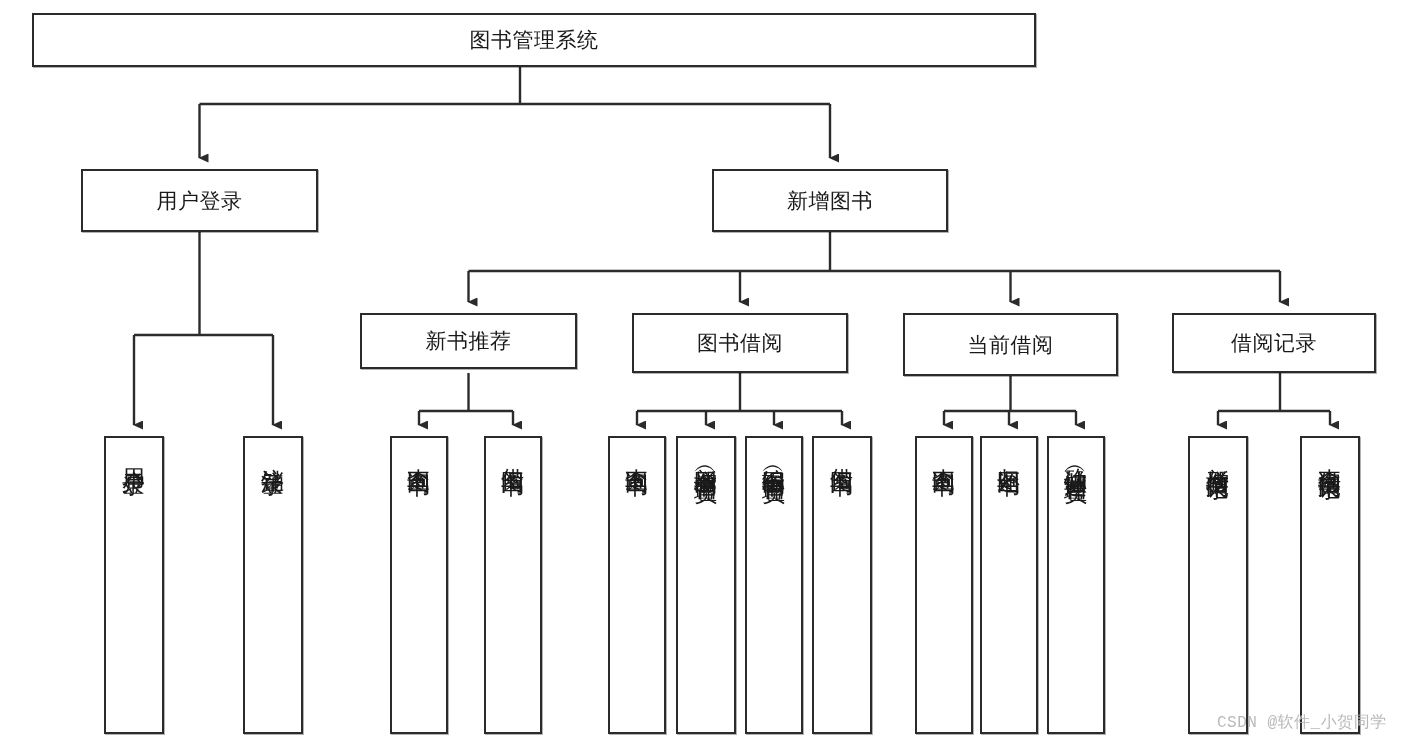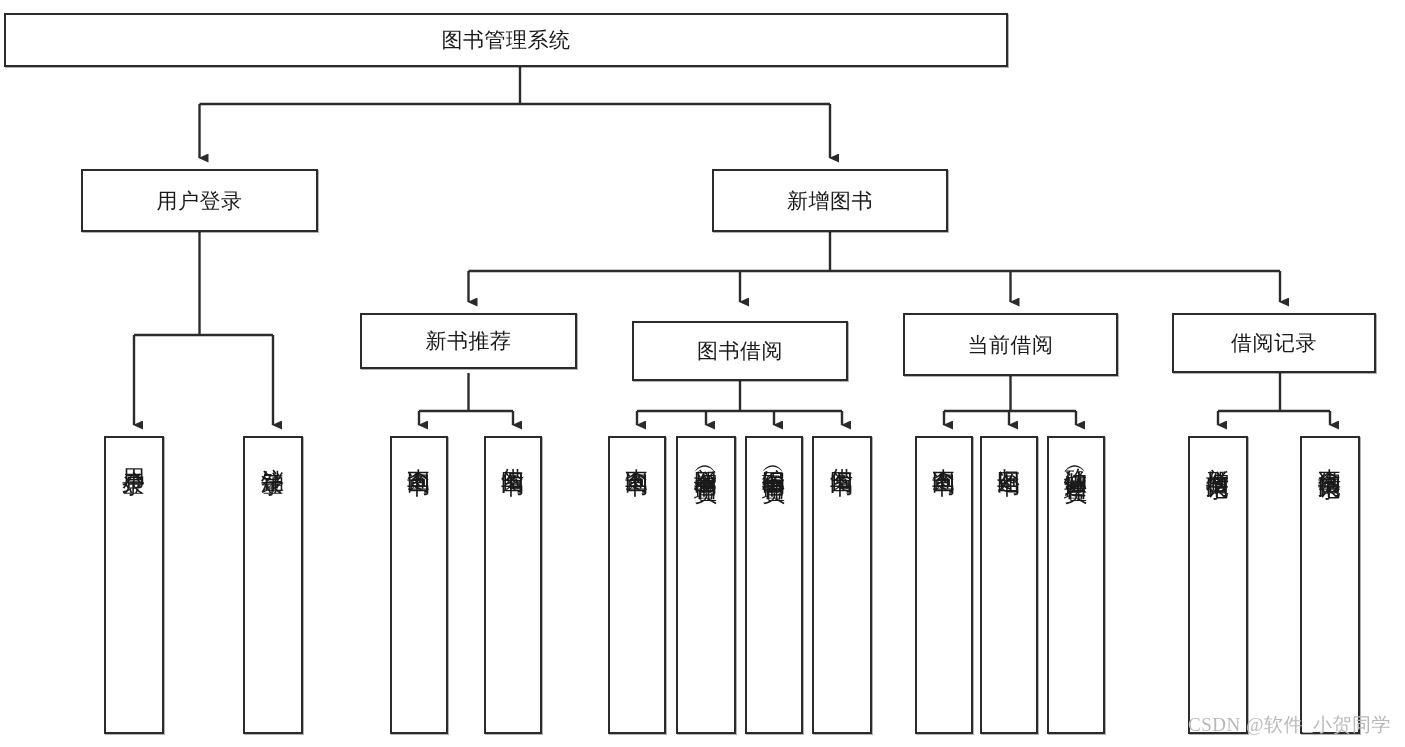--- a/index.html
+++ b/index.html
@@ -55,25 +55,26 @@
     text-orientation: upright;
     font-size: 23px;
     line-height: 1.05;
     letter-spacing: 2px;
     white-space: nowrap;
   }
   .watermark {
     position: absolute;
     left: 1188px;
     top: 712px;
-    font-size: 19px;
+    font-size: 16px;
     color: #b9b9b9;
     white-space: nowrap;
     letter-spacing: 0.5px;
-    font-family: Liberation Serif, serif;
+    font-family: Liberation Mono, monospace;
+    padding-left: 29px;
   }
 </style>
 </head>
 <body>
 
 <div id="diagram-root">
 
   <svg class="connectors" viewBox="0 0 1405 747" xmlns="http://www.w3.org/2000/svg">
     <defs>
       <marker id="arrowhead" markerWidth="9" markerHeight="10" refX="4.5" refY="9" orient="auto" markerUnits="userSpaceOnUse">
@@ -111,33 +112,33 @@
         <line x1="1009" y1="411" x2="1009" y2="425" stroke="#2b2b2b" stroke-width="2.4" marker-end="url(#arrowhead)"></line>
         <line x1="1076" y1="411" x2="1076" y2="425" stroke="#2b2b2b" stroke-width="2.4" marker-end="url(#arrowhead)"></line>
         <line x1="1280" y1="373" x2="1280" y2="411" stroke="#2b2b2b" stroke-width="2.4"></line>
         <line x1="1218" y1="411" x2="1330" y2="411" stroke="#2b2b2b" stroke-width="2.4"></line>
         <line x1="1218" y1="411" x2="1218" y2="425" stroke="#2b2b2b" stroke-width="2.4" marker-end="url(#arrowhead)"></line>
         <line x1="1330" y1="411" x2="1330" y2="425" stroke="#2b2b2b" stroke-width="2.4" marker-end="url(#arrowhead)"></line>
       </g>
   </svg>
 
   <div id="node-layer">
-      <div class="node horiz" id="node-root" style="left: 4px; top: 13px; width: 1004px; height: 54px;">
+      <div class="node horiz" id="node-root" style="left: 32px; top: 13px; width: 1004px; height: 54px;">
         <span class="node-label">图书管理系统</span>
       </div>
       <div class="node horiz" id="node-l2_user" style="left: 81px; top: 169px; width: 237px; height: 63px;">
         <span class="node-label">用户登录</span>
       </div>
       <div class="node horiz" id="node-l2_book" style="left: 712px; top: 169px; width: 236px; height: 63px;">
         <span class="node-label">新增图书</span>
       </div>
       <div class="node horiz" id="node-l3_newbook" style="left: 360px; top: 313px; width: 217px; height: 56px;">
         <span class="node-label">新书推荐</span>
       </div>
-      <div class="node horiz" id="node-l3_borrow" style="left: 632px; top: 313px; width: 216px; height: 60px; margin-top: 8px;">
+      <div class="node horiz" id="node-l3_borrow" style="left: 632px; top: 313px; width: 216px; height: 60px;">
         <span class="node-label">图书借阅</span>
       </div>
       <div class="node horiz" id="node-l3_current" style="left: 903px; top: 313px; width: 215px; height: 63px;">
         <span class="node-label">当前借阅</span>
       </div>
       <div class="node horiz" id="node-l3_record" style="left: 1172px; top: 313px; width: 204px; height: 60px;">
         <span class="node-label">借阅记录</span>
       </div>
       <div class="node vert" id="node-leaf_user_login" style="left: 104px; top: 436px; width: 60px; height: 298px;">
         <span class="node-label">用户登录</span>

